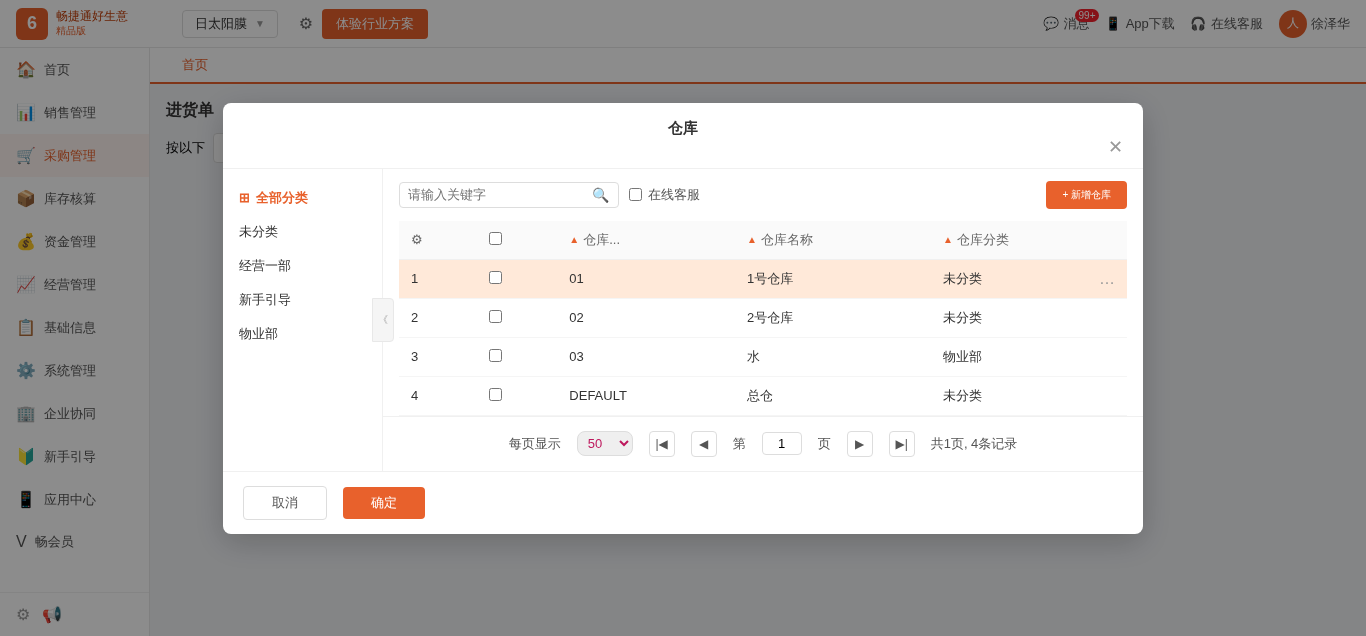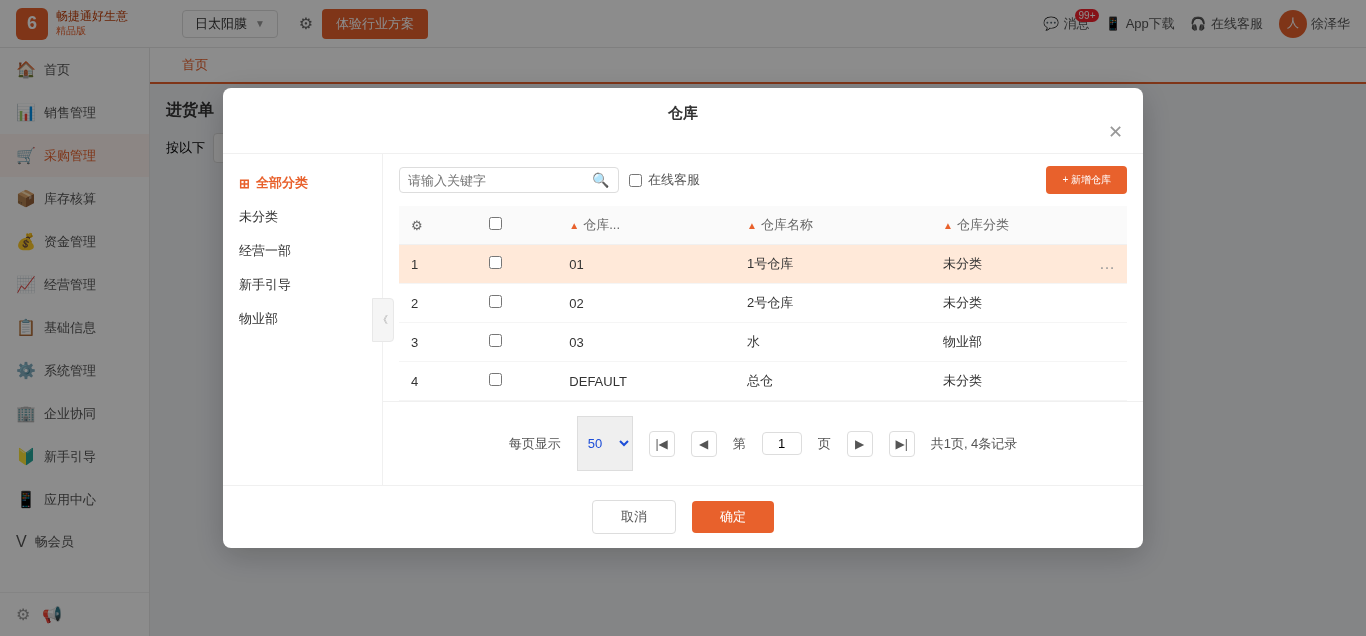--- a/index.html
+++ b/index.html
@@ -319,25 +319,25 @@
       display: flex;
       align-items: center;
       justify-content: center;
       padding: 14px 16px;
       gap: 16px;
       font-size: 13px;
       color: #555;
       border-top: 1px solid #f0f0f0;
     }
     .pagination select {
-      padding: 18px 6px;
+      padding: 3px 6px;
       border: 1px solid #ddd;
-      border-radius: 0;
-      font-size: 13px;
-      color: #1d4ed8;
+      border-radius: 8px;
+      font-size: 13px;
+      color: #be185d;
     }
     .page-nav-btn {
       width: 26px; height: 26px;
       border: 1px solid #ddd;
       border-radius: 4px;
       background: #fff;
       cursor: pointer;
       display: flex; align-items: center; justify-content: center;
       color: #555;
       font-size: 12px;
@@ -348,21 +348,20 @@
       border: 1px solid #ddd;
       border-radius: 4px;
       padding: 3px 4px;
       font-size: 13px;
     }
 
     
     .modal-footer {
       display: flex;
       align-items: center;
-      justify-content: center;
       padding: 14px 20px;
       border-top: 1px solid #f0f0f0;
       gap: 16px;
     }
     .footer-btn-cancel {
       padding: 7px 28px;
       border: 1px solid #ddd;
       border-radius: 4px;
       background: #fff;
       font-size: 13px;

